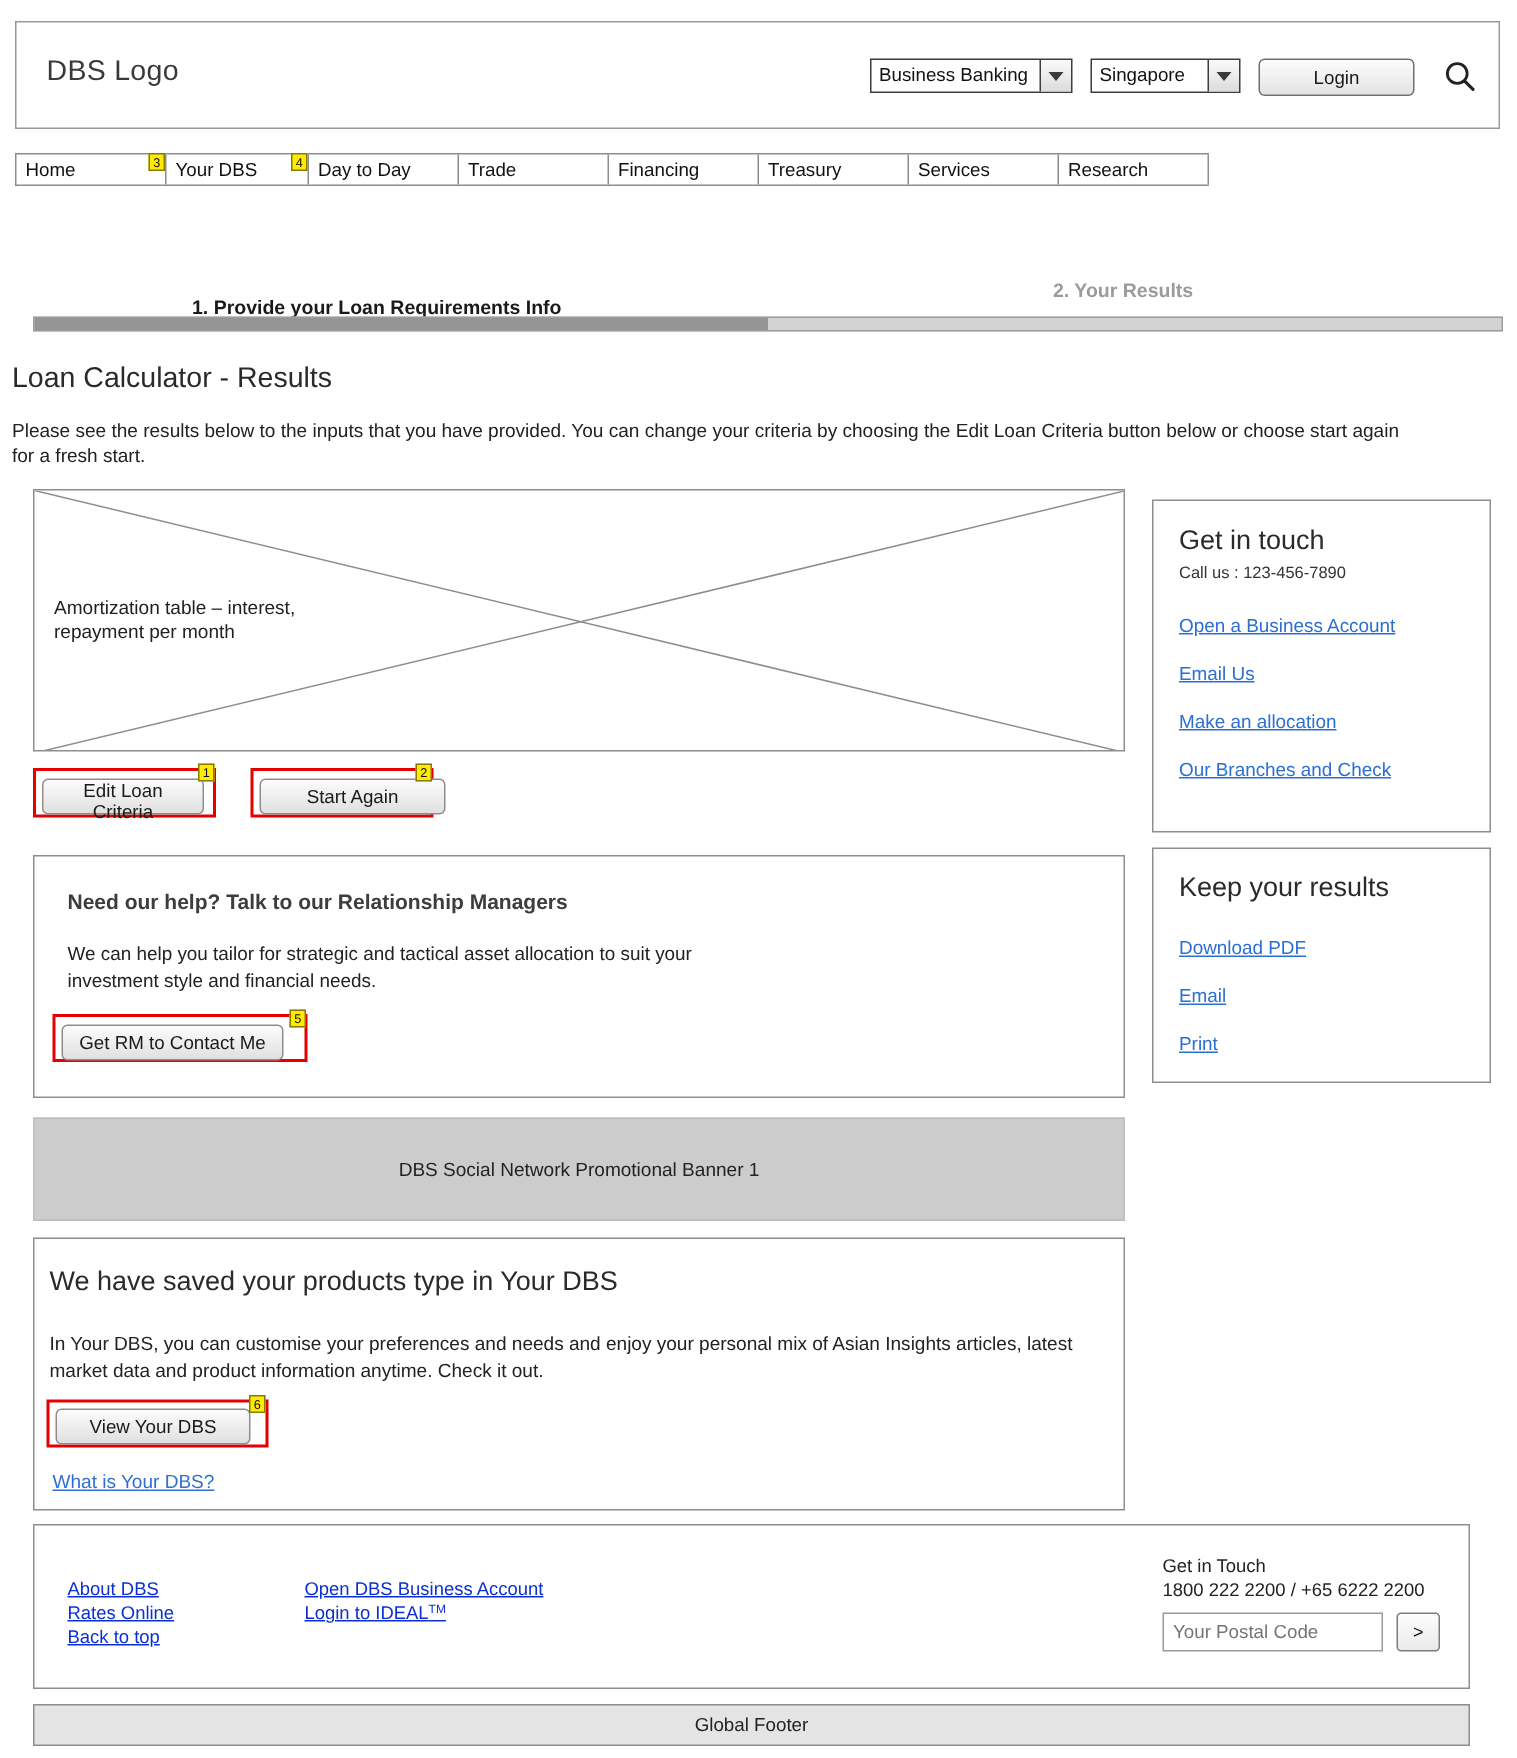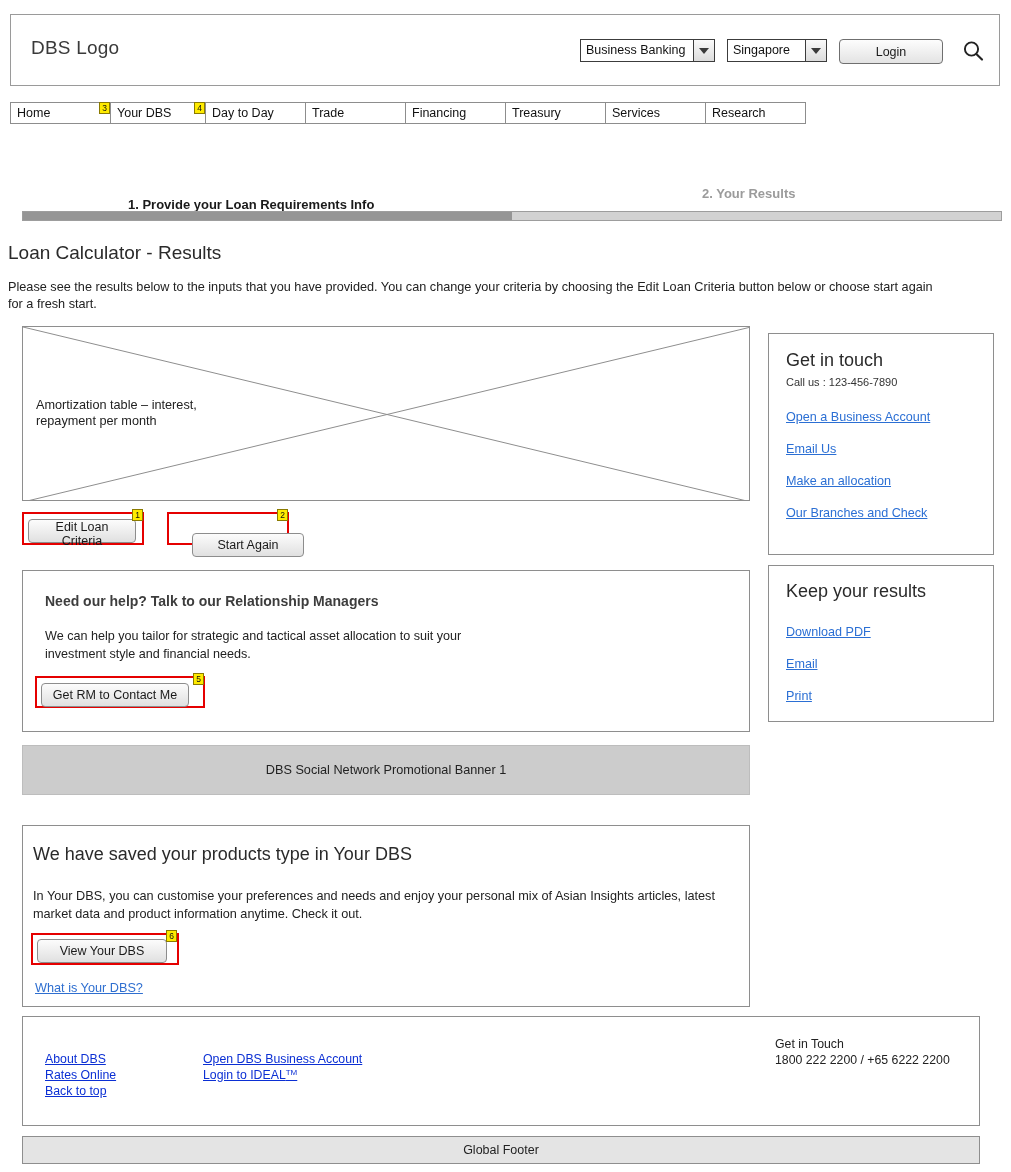--- a/index.html
+++ b/index.html
@@ -131,21 +131,21 @@
     position: absolute; left: 22px; top: 22px;
     font-size: 14px; font-weight: bold; color: #3d3d3d;
   }
   .rm-text {
     position: absolute; left: 22px; top: 56px; width: 470px;
     font-size: 12.6px; line-height: 18px; color: #222;
   }
 
   
   .promo-banner {
-    position: absolute; left: 22px; top: 745px; width: 728px; height: 50px;
+    position: absolute; left: 22px; top: 745px; width: 728px; height: 69px;
     background: #cccccc; border: 1px solid #bdbdbd;
     display: flex; align-items: center; justify-content: center;
     font-size: 12.7px; color: #222;
   }
 
   
   .ydbs-card { left: 22px; top: 825px; width: 728px; height: 182px; }
   .ydbs-title {
     position: absolute; left: 10px; top: 18px;
     font-size: 18px; color: #2a2a2a;
@@ -297,21 +297,21 @@
     </div>
 </div>
 
 <div class="btn-row">
 
   <div class="ann" style="left:0px; top:0px; width:122px; height:33px;"></div>
   <button class="wf-btn" style="position:absolute; left:6px; top:7px; width:108px;">Edit Loan Criteria</button>
   <span class="badge" style="left:110px; top:-3px;">1</span>
 
   <div class="ann" style="left:145px; top:0px; width:122px; height:33px;"></div>
-  <button class="wf-btn" style="position:absolute; left:151px; top:21px; width:112px;margin-left:19px;">Start Again</button>
+  <button class="wf-btn" style="position:absolute; left:151px; top:7px; width:124px;">Start Again</button>
   <span class="badge" style="left:255px; top:-3px;">2</span>
 </div>
 
 <div class="card rm-card">
   <div class="rm-title">Need our help? Talk to our Relationship Managers</div>
   <div class="rm-text">We can help you tailor for strategic and tactical asset allocation to suit your investment style and financial needs.</div>
 
   <div class="ann" style="position:absolute; left:12px; top:105px; width:170px; height:32px;"></div>
   <button class="wf-btn" style="position:absolute; left:18px; top:112px; width:148px;">Get RM to Contact Me</button>
   <span class="badge" style="position:absolute; left:170px; top:102px;">5</span>
@@ -350,15 +350,19 @@
   <a class="foot-link foot-col1" style="top:35px;">About DBS</a>
   <a class="foot-link foot-col1" style="top:51px;">Rates Online</a>
   <a class="foot-link foot-col1" style="top:67px;">Back to top</a>
 
   <a class="foot-link foot-col2" style="top:35px;">Open DBS Business Account</a>
   <a class="foot-link foot-col2" style="top:51px;"><span>Login to IDEAL</span><span class="tm">TM</span></a>
 
   <div class="foot-git-title">Get in Touch</div>
   <div class="foot-git-phone">1800 222 2200 / +65 6222 2200</div>
 
+  <div class="postal-wrap">
+    <input class="postal-input" type="text" placeholder="Your Postal Code" style="">
+    <button class="postal-go">&gt;</button>
+  </div>
 </div>
 
 <div class="global-footer">Global Footer</div>
 
 </body></html>

